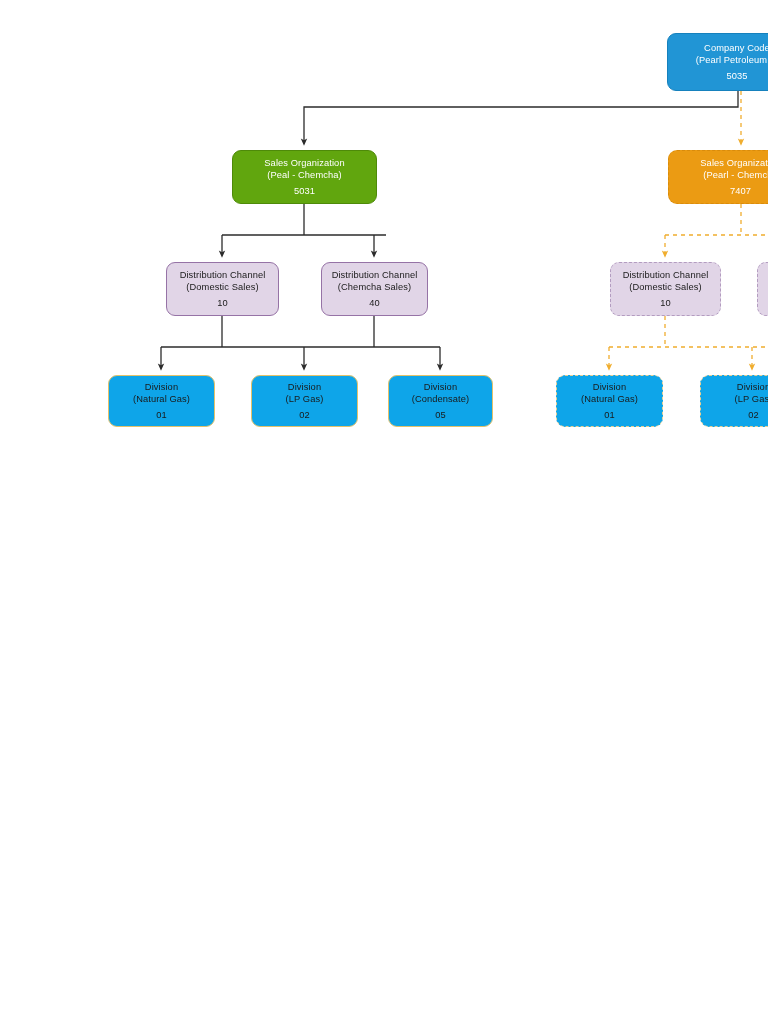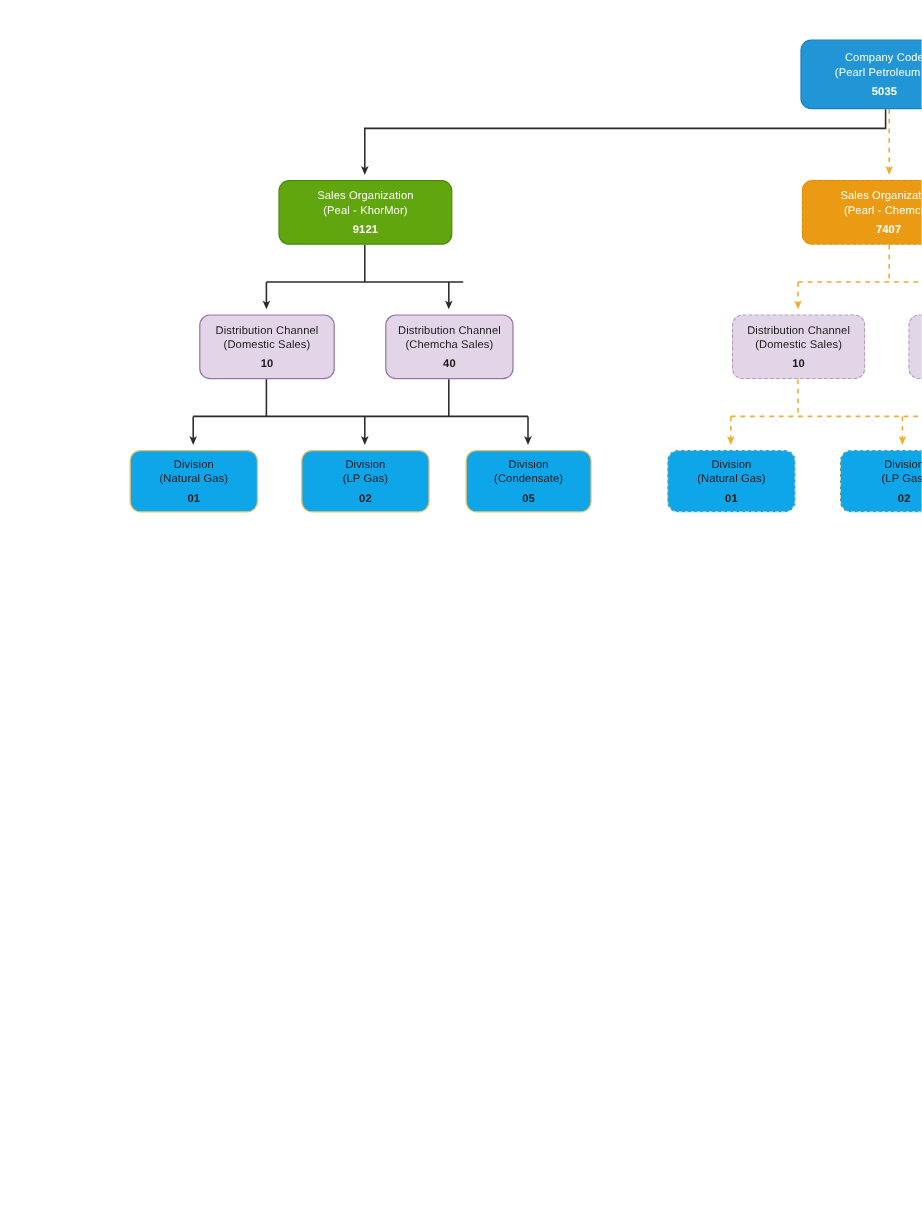--- a/index.html
+++ b/index.html
@@ -40,21 +40,21 @@
     flex-direction: column;
     align-items: center;
     justify-content: center;
     text-align: center;
     line-height: 1.32;
     letter-spacing: 0.1px;
   }
 
   .node .n-title { font-size: 9.3px; }
   .node .n-sub   { font-size: 9.3px; }
-  .node .n-code  { font-size: 9.3px; font-weight: bold; margin-top: 3px; }
+  .node .n-code  { font-size: 9.3px; font-weight: normal; margin-top: 3px; }
 
   
   .node-company {
     background: #2195d5;
     border: 1.4px solid #1681bd;
     color: #ffffff;
   }
   .node-company .n-code { color: #ffffff; }
 
   
@@ -147,22 +147,22 @@
   </svg>
 
   <div class="node node-company" style="left:667px; top:33px; width:140px; height:58px;">
     <span class="n-title">Company Code</span>
     <span class="n-sub">(Pearl Petroleum - I</span>
     <span class="n-code">5035</span>
   </div>
 
   <div class="node node-salesorg-green" style="left:232px; top:150px; width:145px; height:54px;">
     <span class="n-title">Sales Organization</span>
-    <span class="n-sub">(Peal - KhorMor)</span>
-    <span class="n-code">9121</span>
+    <span class="n-sub">(Peal - Chemcha)</span>
+    <span class="n-code">5031</span>
   </div>
 
   <div class="node node-salesorg-orange" style="left:668px; top:150px; width:145px; height:54px;">
     <span class="n-title">Sales Organization</span>
     <span class="n-sub">(Pearl - Chemcha</span>
     <span class="n-code">7407</span>
   </div>
 
   <div class="node node-channel" style="left:166px; top:262px; width:113px; height:54px;">
     <span class="n-title">Distribution Channel</span>

